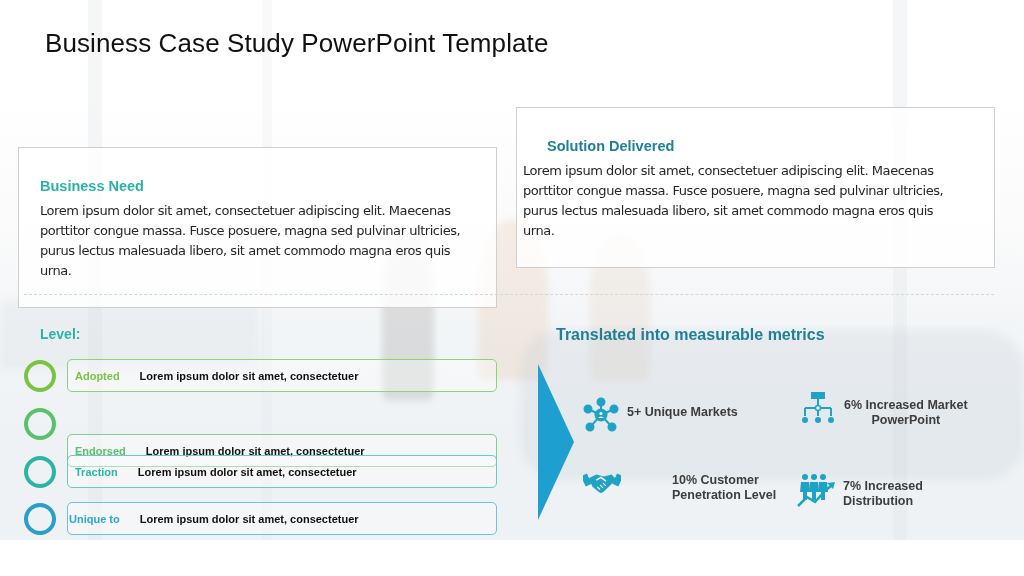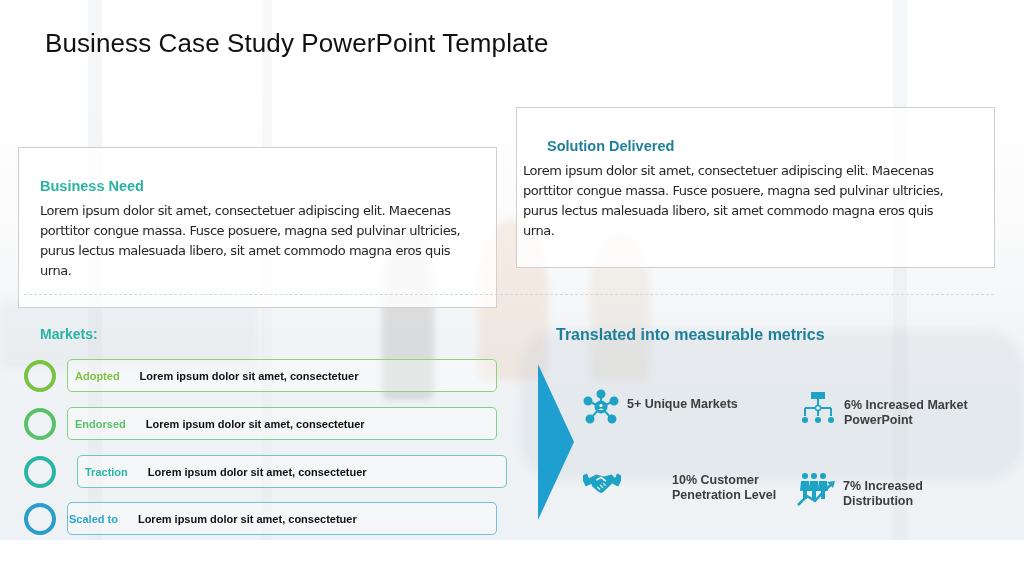--- a/index.html
+++ b/index.html
@@ -112,58 +112,58 @@
     <div class="card-body">Lorem ipsum dolor sit amet, consectetuer adipiscing elit.  Maecenas porttitor congue massa. Fusce posuere, magna sed pulvinar ultricies, purus lectus malesuada libero, sit amet commodo magna eros quis urna.</div>
   </div>
 
   <div class="card right">
     <div class="card-heading">Solution Delivered</div>
     <div class="card-body">Lorem ipsum dolor sit amet, consectetuer adipiscing elit.  Maecenas porttitor congue massa. Fusce posuere, magna sed pulvinar ultricies, purus lectus malesuada libero, sit amet commodo magna eros quis urna.</div>
   </div>
 
   <div class="divider"></div>
 
-  <div class="impact-heading">Markets:</div>
+  <div class="impact-heading">Level:</div>
 
   <div class="impact-item" style="top:359px;">
     <div class="impact-ring" style="border-color:#7dc242;"></div>
     <div class="impact-box" style="border-color:#8fd07a;">
       <span class="impact-key" style="color:#7dc242;">Adopted</span>
       <span class="impact-text">Lorem ipsum dolor sit amet, consectetuer</span>
     </div>
   </div>
 
   <div class="impact-item" style="top:407px;">
     <div class="impact-ring" style="border-color:#5cbf6a;"></div>
-    <div class="impact-box" style="border-color:#7fd08b;">
+    <div class="impact-box" style="border-color:#7fd08b;margin-top:27px;">
       <span class="impact-key" style="color:#5cbf6a;">Endorsed</span>
       <span class="impact-text">Lorem ipsum dolor sit amet, consectetuer</span>
     </div>
   </div>
 
   <div class="impact-item" style="top:455px;">
     <div class="impact-ring" style="border-color:#2bb5a5;"></div>
-    <div class="impact-box" style="border-color:#6ccac0;margin-left:10px;">
+    <div class="impact-box" style="border-color:#6ccac0;">
       <span class="impact-key" style="color:#2bb5a5;">Traction</span>
       <span class="impact-text">Lorem ipsum dolor sit amet, consectetuer</span>
     </div>
   </div>
 
   <div class="impact-item" style="top:502px;">
     <div class="impact-ring" style="border-color:#2a9dc8;"></div>
     <div class="impact-box" style="border-color:#6fc0d8;padding-left:1px;">
-      <span class="impact-key" style="color:#2aa8cf;">Scaled to</span>
+      <span class="impact-key" style="color:#2aa8cf;">Unique to</span>
       <span class="impact-text">Lorem ipsum dolor sit amet, consectetuer</span>
     </div>
   </div>
 
   <div class="metrics-heading">Translated into measurable metrics</div>
   <div class="arrow"></div>
 
-  <div class="metric" style="left:581px;top:389px;">
+  <div class="metric" style="left:581px;top:397px;">
     <svg class="metric-icon" viewBox="0 0 40 36">
       <g stroke="#1fa3c4" stroke-width="2" fill="#1fa3c4">
         <line x1="20" y1="18" x2="20" y2="5"></line>
         <line x1="20" y1="18" x2="7" y2="12"></line>
         <line x1="20" y1="18" x2="33" y2="12"></line>
         <line x1="20" y1="18" x2="9" y2="30"></line>
         <line x1="20" y1="18" x2="31" y2="30"></line>
         <circle cx="20" cy="5" r="3.5"></circle>
         <circle cx="7" cy="12" r="3.5"></circle>
         <circle cx="33" cy="12" r="3.5"></circle>
@@ -186,21 +186,21 @@
         <line x1="20" y1="8" x2="20" y2="25" stroke-width="2"></line>
         <line x1="7" y1="17" x2="33" y2="17" stroke-width="2"></line>
         <line x1="7" y1="17" x2="7" y2="25" stroke-width="2"></line>
         <line x1="33" y1="17" x2="33" y2="25" stroke-width="2"></line>
         <circle cx="20" cy="17" r="2.5" fill="#ffffff" stroke-width="1.5"></circle>
         <circle cx="7" cy="29" r="3" stroke="none"></circle>
         <circle cx="20" cy="29" r="3" stroke="none"></circle>
         <circle cx="33" cy="29" r="3" stroke="none"></circle>
       </g>
     </svg>
-    <div class="metric-label" style="padding-top:7px;">
+    <div class="metric-label" style="padding-top:7px;text-align:center;">
       <div>6% Increased Market</div>
       <div>PowerPoint</div>
     </div>
   </div>
 
   <div class="metric" style="left:583px;top:466px;">
     <svg class="metric-icon" viewBox="0 0 40 36" style="width:38px;">
       <g fill="#1fa3c4">
         <rect x="0" y="8" width="7" height="12" transform="rotate(-25 3 14)"></rect>
         <rect x="33" y="8" width="7" height="12" transform="rotate(25 37 14)"></rect>
@@ -208,21 +208,21 @@
       </g>
       <path d="M14 14 L19 11 L24 15" stroke="#ffffff" stroke-width="1.5" fill="none"></path>
       <path d="M15 21 L18 24 M18 19 L21 22 M21 17 L24 20" stroke="#ffffff" stroke-width="1.2"></path>
     </svg>
     <div class="metric-label" style="padding-top:7px;margin-left:45px;">
       <div>10% Customer</div>
       <div>Penetration Level</div>
     </div>
   </div>
 
-  <div class="metric" style="left:797px;top:472px;">
+  <div class="metric" style="left:797px;top:472px;align-items:center;">
     <svg class="metric-icon" viewBox="0 0 40 36">
       <g fill="#1fa3c4">
         <circle cx="8" cy="4" r="3"></circle>
         <circle cx="17" cy="4" r="3"></circle>
         <circle cx="26" cy="4" r="3"></circle>
         <path d="M4 9 h8 l1 10 h-3 v8 h-4 v-8 h-3 z"></path>
         <path d="M13 9 h8 l1 10 h-3 v8 h-4 v-8 h-3 z"></path>
         <path d="M22 9 h8 l1 10 h-3 v8 h-4 v-8 h-3 z"></path>
       </g>
       <polyline points="1,33 10,24 18,29 28,18 35,12" stroke="#1fa3c4" stroke-width="2.5" fill="none"></polyline>

